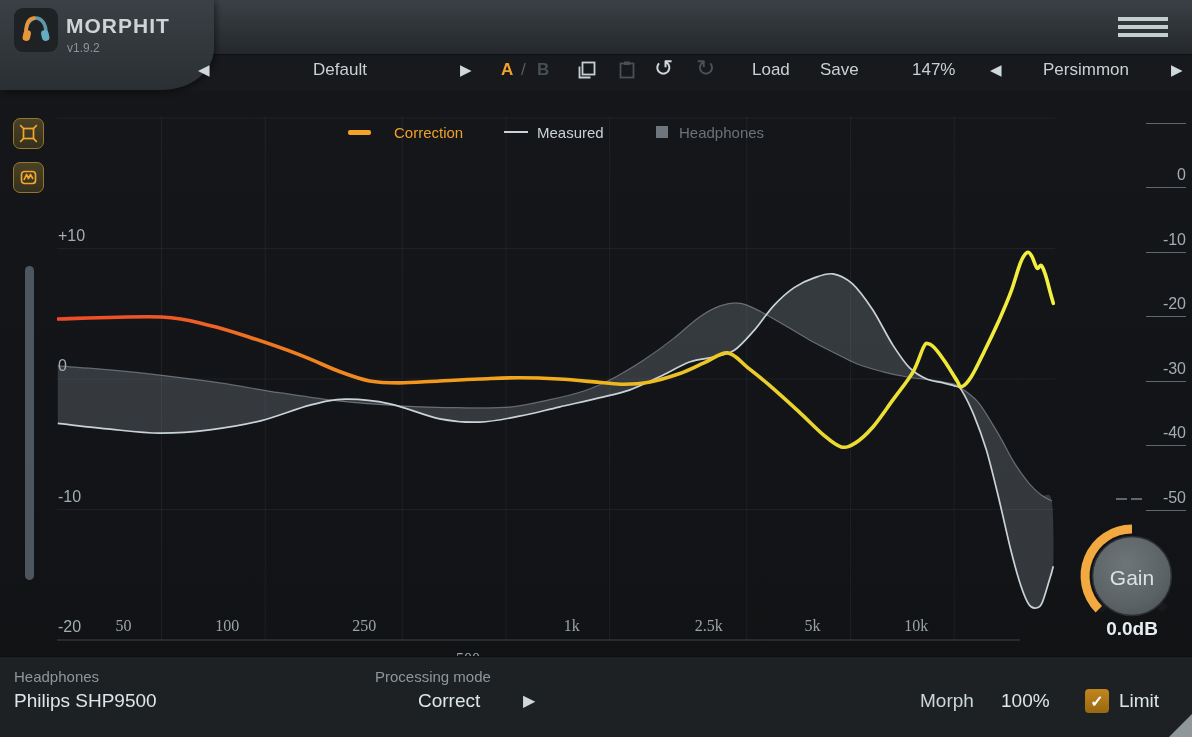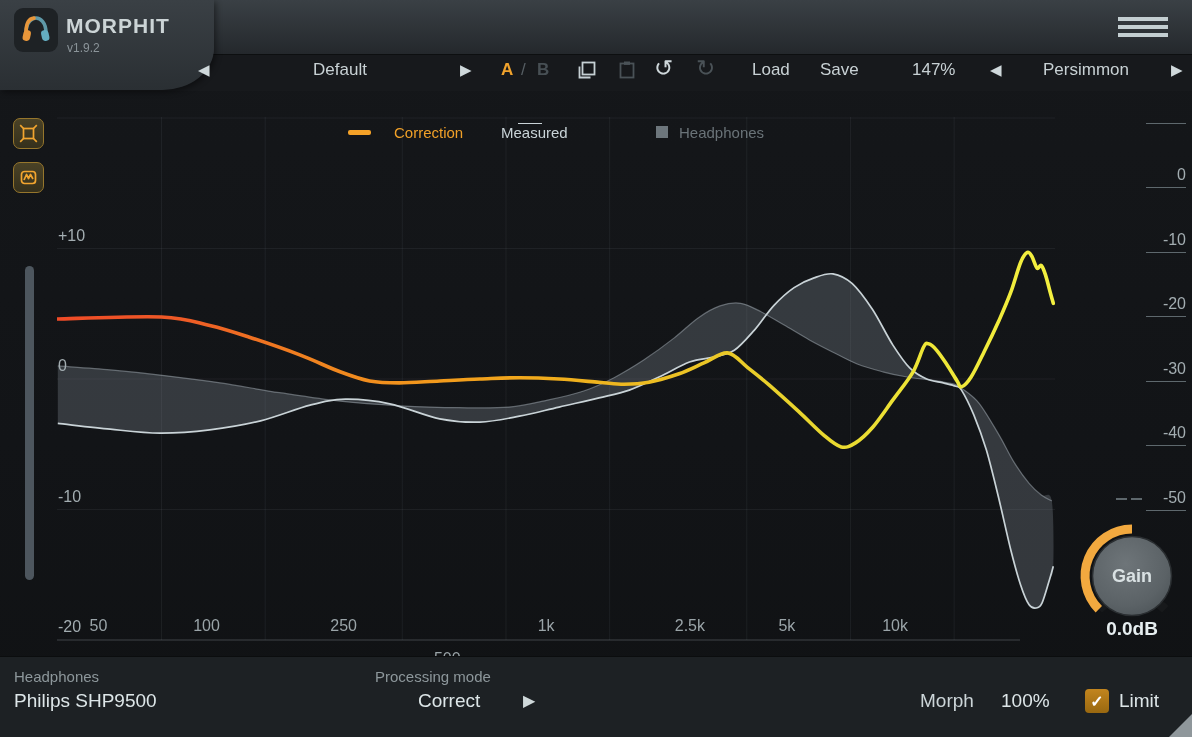--- a/index.html
+++ b/index.html
@@ -19,33 +19,33 @@
       display:flex;align-items:center;justify-content:center;}
   #app-title{left:66px;top:14px;font-size:21px;font-weight:bold;letter-spacing:1px;color:#ccd4d6;text-align:center;}
   #app-version{left:67px;top:41px;font-size:12px;color:#8b9499;}
   #hamburger{left:1118px;top:17px;width:50px;height:26px;cursor:pointer;}
   #hamburger div{height:4px;background:#c3ced1;margin-bottom:4px;}
   
   .tbtxt{top:58px;height:24px;line-height:24px;font-size:17px;color:#c8d1d4;}
   .tbarrow{top:57px;height:26px;line-height:26px;font-size:15px;color:#cfd8db;cursor:pointer;}
   
   .ylab{position:absolute;font-size:16px;color:#a3adb1;}
-  .xlab{position:absolute;font-size:16px;color:#9aa4a8;text-align:left;width:68px;}
+  .xlab{position:absolute;font-size:16px;color:#9aa4a8;text-align:center;width:68px;font-family:Liberation Serif, serif;}
   .rlab{position:absolute;font-size:16px;color:#a3adb1;text-align:right;width:40px;}
   .rtick{position:absolute;width:40px;height:1px;background:#5e686d;}
   .legend-item{position:absolute;top:123px;height:18px;display:flex;align-items:center;cursor:pointer;}
   
   .side-btn{width:29px;height:29px;border-radius:7px;cursor:pointer;
       background:linear-gradient(180deg,#4a4226,#35301c);border:1px solid #96762c;
       display:flex;align-items:center;justify-content:center;}
   #v-slider{left:25px;top:266px;width:9px;height:314px;border-radius:5px;background:#4d565e;cursor:pointer;}
   
   #gain-knob{left:1076px;top:514px;width:112px;height:124px;cursor:pointer;}
   #gain-label{position:absolute;left:0;top:52px;width:112px;text-align:center;
-      font-size:18px;color:#d9e1e3;font-weight:bold;}
+      font-size:21px;color:#d9e1e3;}
   #gain-value{position:absolute;left:0;top:104px;width:112px;text-align:center;
       font-size:19px;font-weight:bold;color:#e6eef0;}
   .knob-dash{position:absolute;width:11px;height:2px;background:#5d676c;}
   
   #footer{left:0;top:656px;width:1192px;height:81px;background:#1d2124;border-top:1px solid #0b0d0e;}
   .f-small{position:absolute;font-size:15px;color:#8d979b;}
   .f-big{position:absolute;font-size:19px;color:#dde6e8;}
   #limit-checkbox{position:absolute;left:1085px;top:689px;width:24px;height:24px;border-radius:4px;
       background:linear-gradient(180deg,#c2851e,#996810);display:flex;align-items:center;justify-content:center;
       color:#fff;font-size:16px;font-weight:bold;cursor:pointer;}
@@ -107,21 +107,21 @@
   <div class="abs tbtxt" style="left:912px;cursor:pointer;">147%</div>
 
   <div class="abs tbarrow" style="left:990px;">◀</div>
   <div class="abs tbtxt" style="left:1028px;width:116px;text-align:center;cursor:pointer;">Persimmon</div>
   <div class="abs tbarrow" style="left:1171px;">▶</div>
 
   <div class="legend-item" style="left:348px;">
     <span style="width:23px;height:5px;border-radius:2px;background:#f5a228;"></span>
     <span style="margin-left:23px;font-size:15px;color:#f0a028;">Correction</span>
   </div>
-  <div class="legend-item" style="left:492px;flex-direction:column;">
+  <div class="legend-item" style="left:504px;">
     <span style="width:24px;height:2px;background:#c9d3d7;"></span>
     <span style="margin-left:9px;font-size:15px;color:#c9d3d7;">Measured</span>
   </div>
   <div class="legend-item" style="left:656px;">
     <span style="width:12px;height:12px;background:#6d767c;"></span>
     <span style="margin-left:11px;font-size:15px;color:#6a7378;">Headphones</span>
   </div>
 
   <div class="abs side-btn" style="left:13px;top:118px;">
     <svg width="19" height="19" viewBox="0 0 19 19">

